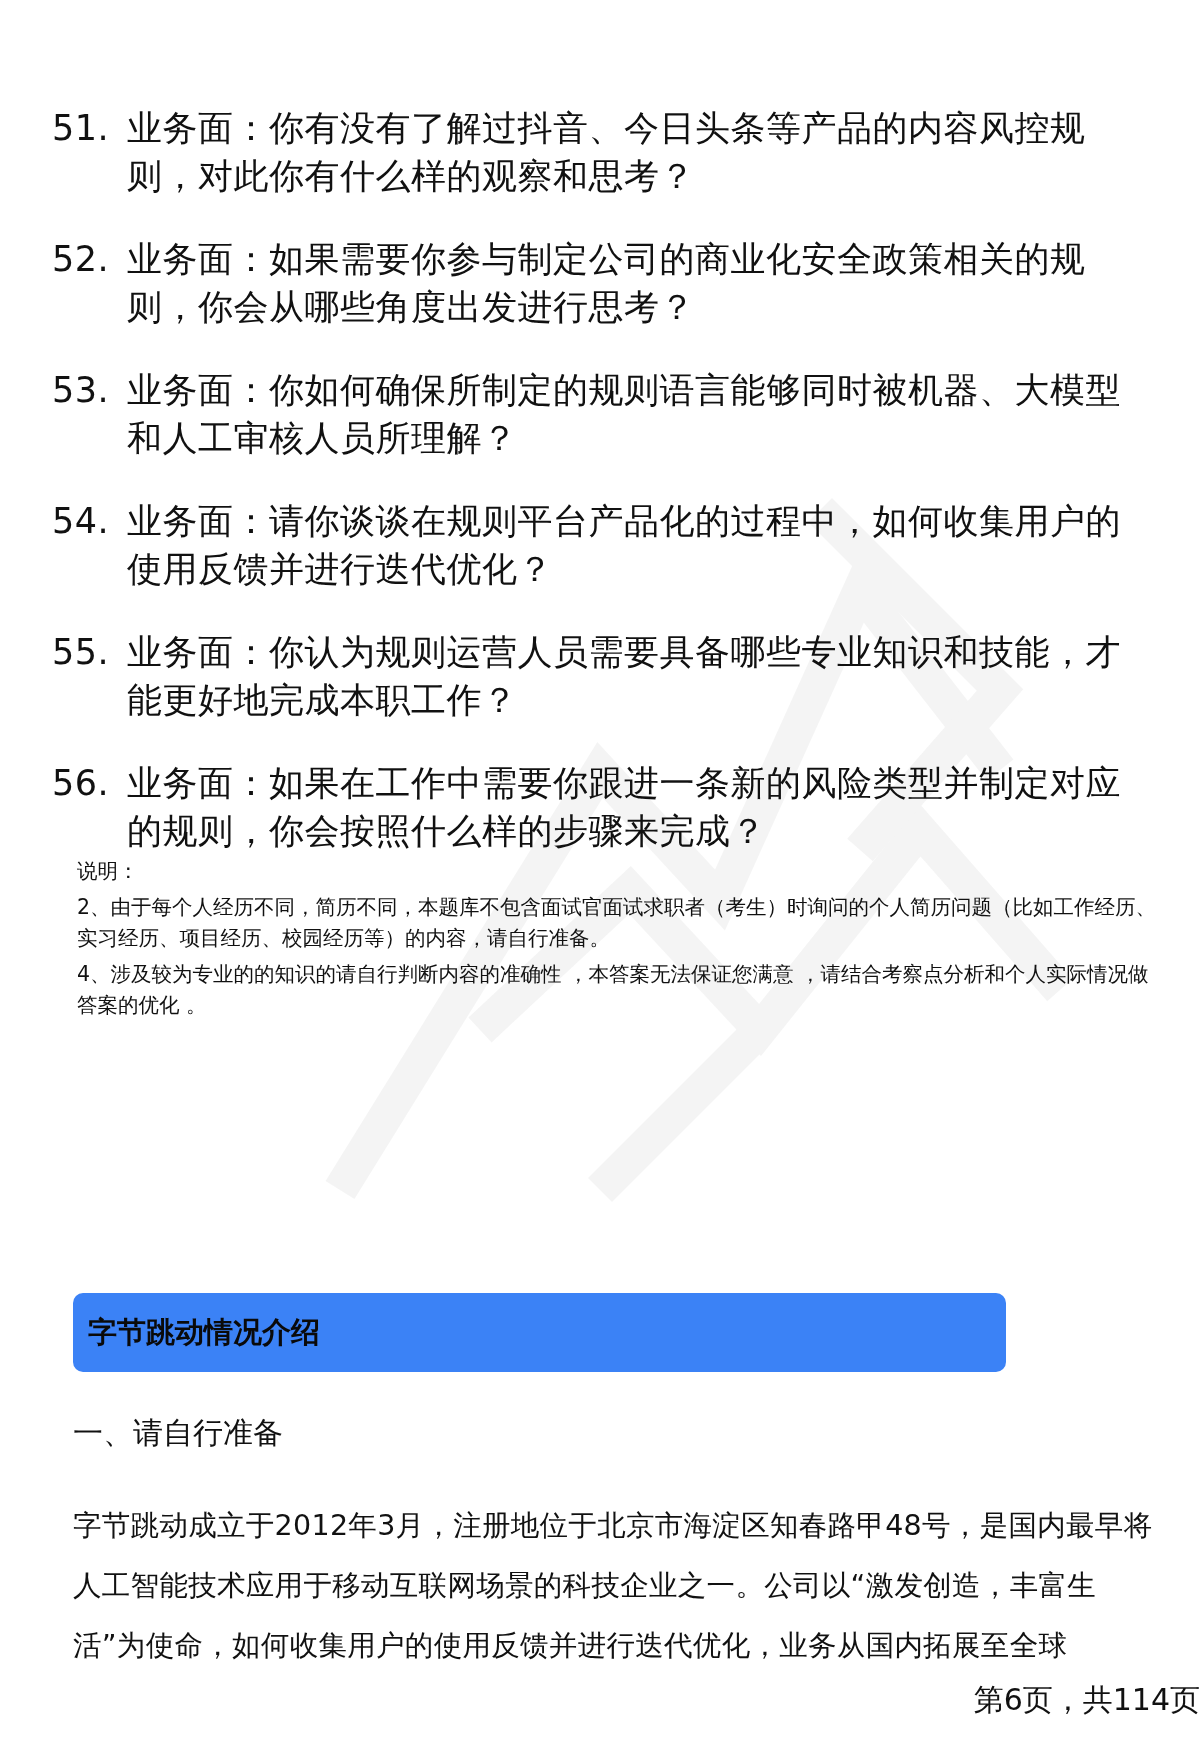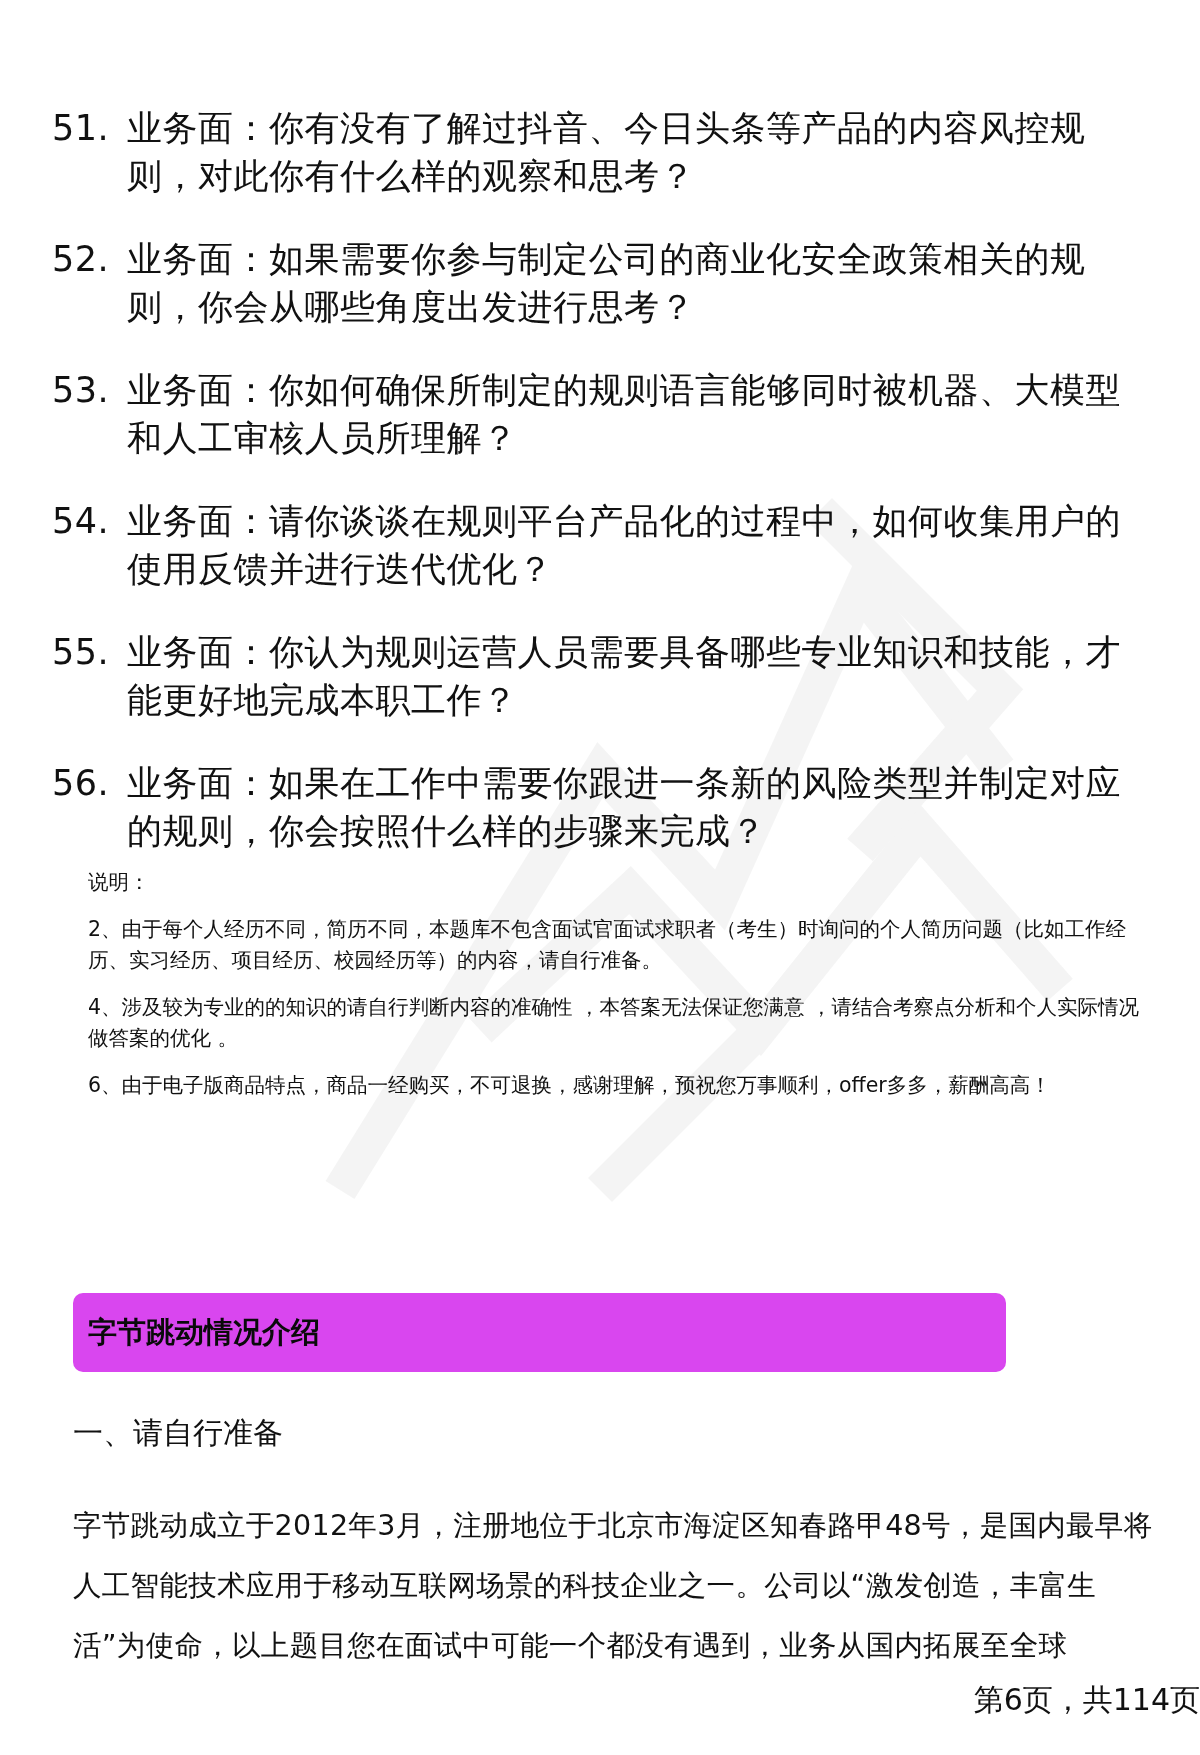--- a/index.html
+++ b/index.html
@@ -48,29 +48,29 @@
     }
     .notes {
       position: absolute;
       left: 73px;
       top: 852px;
       width: 1090px;
       font-size: 20.5px;
       line-height: 31.5px;
     }
     .notes p {
-      margin: 15px;
+      margin: 4px;
     }
     .section-bar {
       position: absolute;
       left: 73px;
       top: 1293px;
       width: 933px;
       height: 79px;
-      background: #d946ef;
+      background: #3b82f6;
       border-radius: 10px;
       display: flex;
       align-items: center;
     }
     .section-bar span {
       margin-left: 15px;
       font-size: 29px;
       font-weight: bold;
       color: #0a0a0a;
     }
@@ -136,24 +136,23 @@
   <div class="q-item">
     <span class="q-num">56.</span>
     <span class="q-text">业务面：如果在工作中需要你跟进一条新的风险类型并制定对应的规则，你会按照什么样的步骤来完成？</span>
   </div>
 </div>
 
 <div class="notes">
   <p>说明：</p>
   <p>2、由于每个人经历不同，简历不同，本题库不包含面试官面试求职者（考生）时询问的个人简历问题（比如工作经历、实习经历、项目经历、校园经历等）的内容，请自行准备。</p>
   <p>4、涉及较为专业的的知识的请自行判断内容的准确性 ，本答案无法保证您满意 ，请结合考察点分析和个人实际情况做答案的优化 。</p>
-  <p>6、由于电子版商品特点，商品一经购买，不可退换，感谢理解，预祝您万事顺利，offer多多，薪酬高高！</p>
 </div>
 
 <div class="section-bar">
   <span>字节跳动情况介绍</span>
 </div>
 
 <div class="sub-heading">一、请自行准备</div>
 
-<div class="body-para">字节跳动成立于2012年3月，注册地位于北京市海淀区知春路甲48号，是国内最早将人工智能技术应用于移动互联网场景的科技企业之一。公司以“激发创造，丰富生活”为使命，以上题目您在面试中可能一个都没有遇到，业务从国内拓展至全球</div>
+<div class="body-para">字节跳动成立于2012年3月，注册地位于北京市海淀区知春路甲48号，是国内最早将人工智能技术应用于移动互联网场景的科技企业之一。公司以“激发创造，丰富生活”为使命，如何收集用户的使用反馈并进行迭代优化，业务从国内拓展至全球</div>
 
 <div class="footer">第6页，共114页</div>
 
 </body></html>

